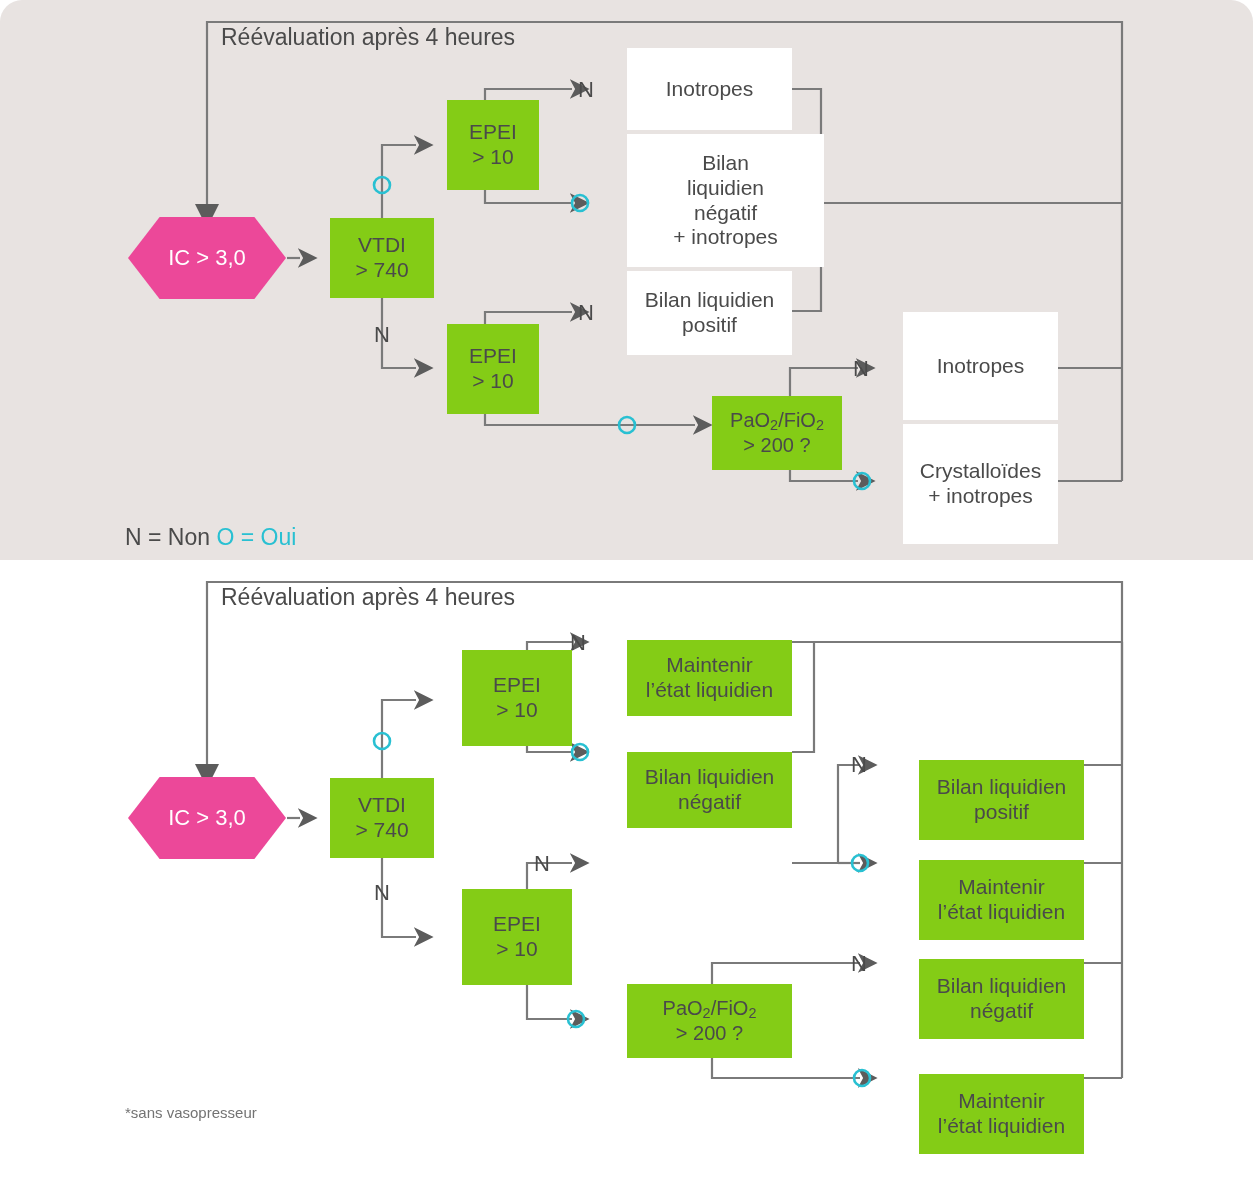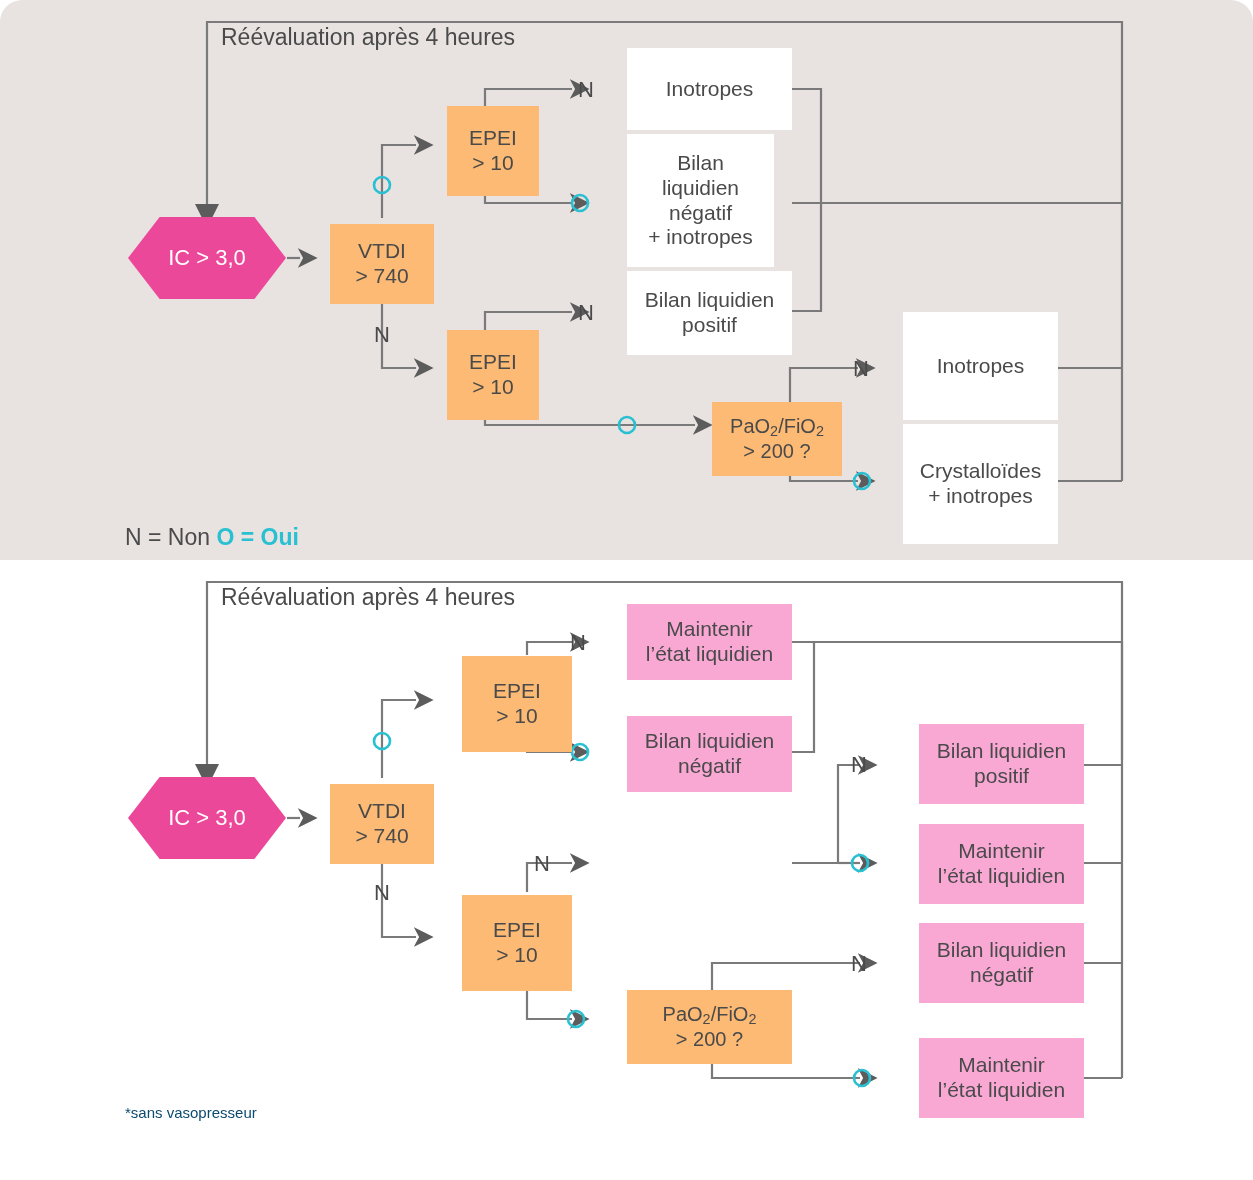--- a/index.html
+++ b/index.html
@@ -8,33 +8,33 @@
 
   .panel{position:absolute;left:0;width:1253px;}
   #panel-top{top:0;height:560px;background:#e8e3e1;}
   #panel-bottom{top:560px;height:620px;background:#ffffff;}
 
   svg.wires{position:absolute;left:0;top:0;width:1253px;height:1180px;pointer-events:none;}
 
   .node{position:absolute;display:flex;align-items:center;justify-content:center;
         text-align:center;color:#4a4a4a;font-size:21px;line-height:1.18;
         box-sizing:border-box;padding:4px 6px;}
-  .decision{background:#fdba74;margin-top:6px;}
+  .decision{background:#84cc16;}
   .outcome-white{background:#ffffff;}
-  .outcome-grey{background:#f9a8d4;}
+  .outcome-grey{background:#84cc16;margin-top:36px;}
 
   .hex{position:absolute;background:#ec4899;color:#ffffff;font-size:22px;
        display:flex;align-items:center;justify-content:center;
        clip-path:polygon(20% 0,80% 0,100% 50%,80% 100%,20% 100%,0 50%);}
   .branch-n{position:absolute;font-size:22px;color:#4a4a4a;}
 
   .title{position:absolute;font-size:23px;color:#4a4a4a;white-space:nowrap;}
   .legend{position:absolute;font-size:23px;color:#4a4a4a;white-space:nowrap;}
-  .legend .oui{color:#29c0d2;font-weight:bold;}
-  .footnote{position:absolute;font-size:15px;color:#0c4a6e;white-space:nowrap;}
+  .legend .oui{color:#29c0d2;}
+  .footnote{position:absolute;font-size:15px;color:#737373;white-space:nowrap;}
   .sub{font-size:0.72em;vertical-align:-0.22em;}
 </style>
 </head>
 <body>
 
 <div id="root">
 
   <div class="panel" id="panel-top"></div>
   <div class="panel" id="panel-bottom"></div>
 
@@ -149,21 +149,21 @@
 
   <div class="node decision" style="left:712px;top:396px;width:130px;height:74px;flex-direction:column;font-size:20px;">
     <span><span>PaO</span><span class="sub">2</span><span>/FiO</span><span class="sub">2</span></span>
     <span>&gt; 200 ?</span>
   </div>
 
   <div class="node outcome-white" style="left:627px;top:48px;width:165px;height:82px;">
     <span>Inotropes</span>
   </div>
 
-  <div class="node outcome-white" style="left:627px;top:134px;width:147px;height:133px;flex-direction:column;">
+  <div class="node outcome-white" style="left:627px;top:134px;width:197px;height:133px;flex-direction:column;">
     <span>Bilan</span>
     <span>liquidien</span>
     <span>négatif</span>
     <span>+ inotropes</span>
   </div>
 
   <div class="node outcome-white" style="left:627px;top:271px;width:165px;height:84px;flex-direction:column;">
     <span>Bilan liquidien</span>
     <span>positif</span>
   </div>

